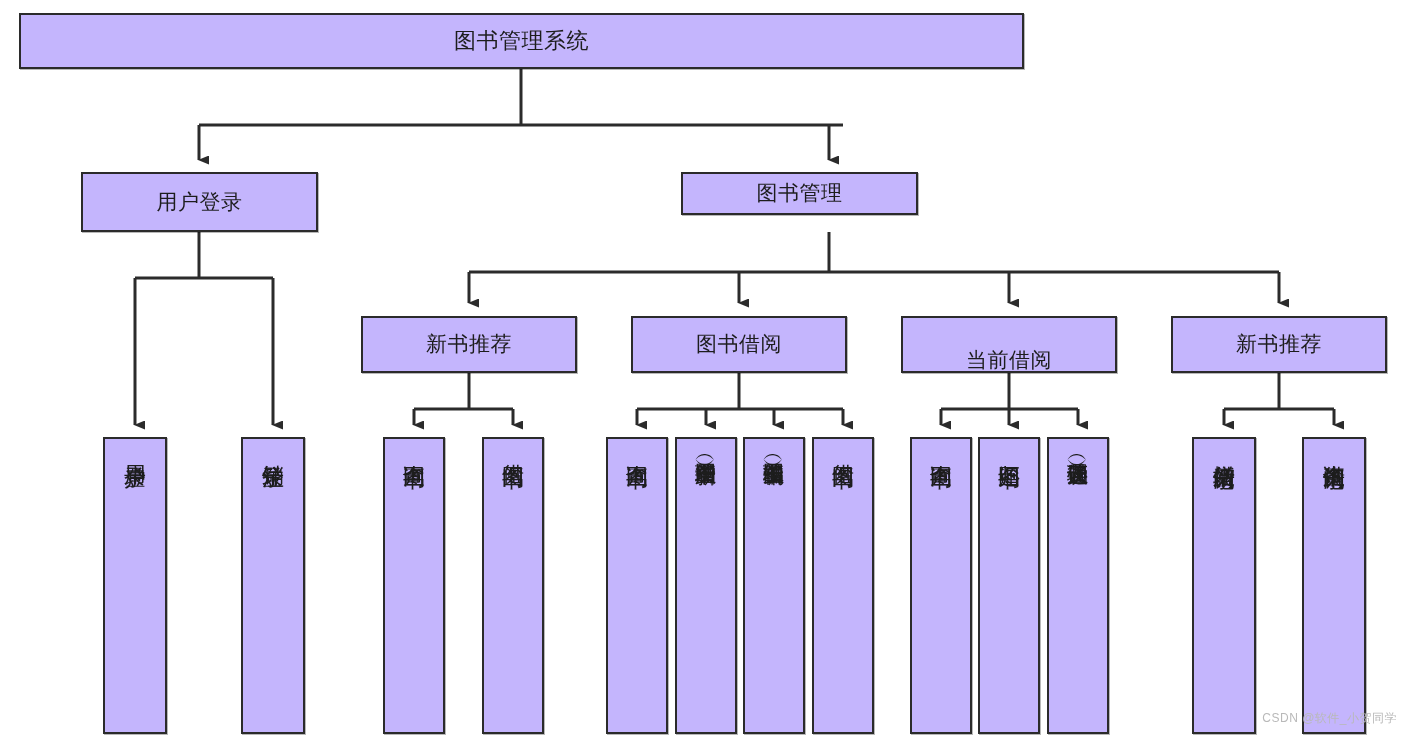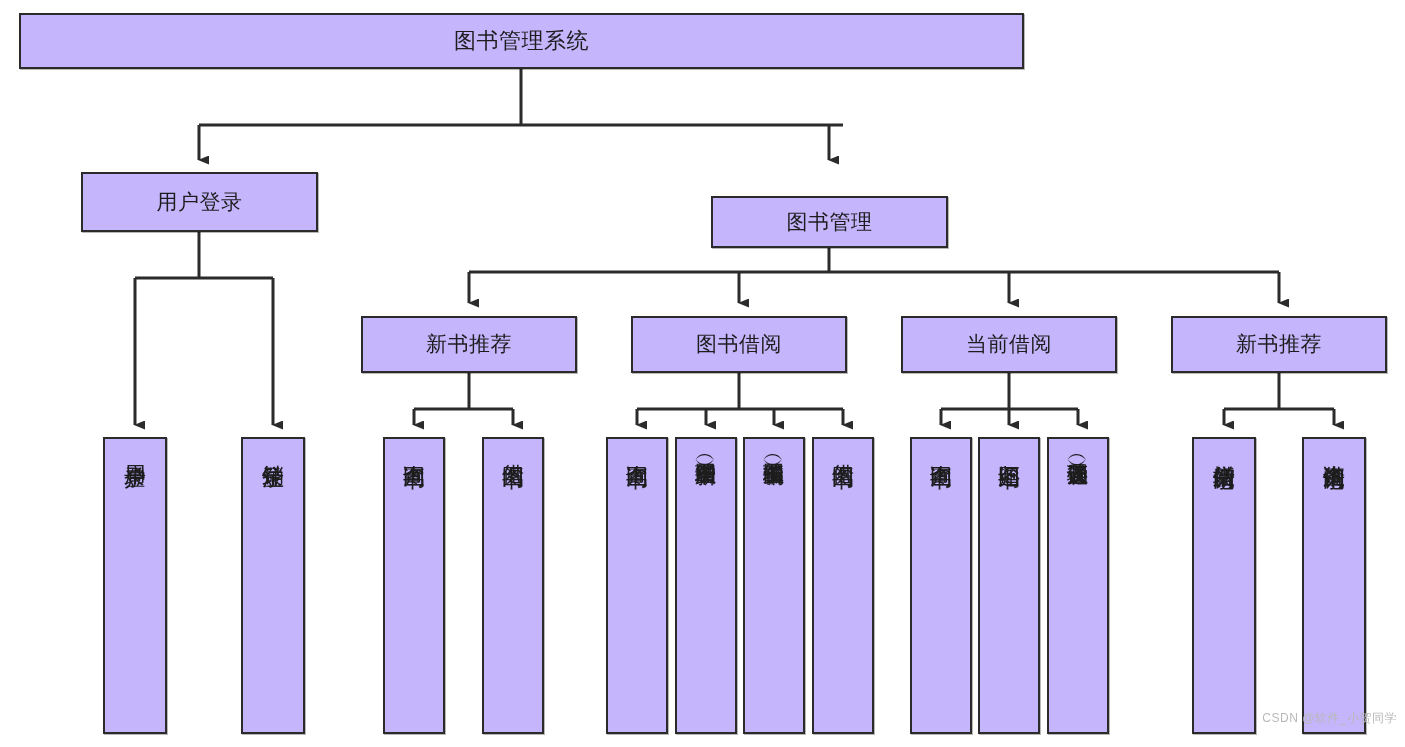--- a/index.html
+++ b/index.html
@@ -138,33 +138,33 @@
   </svg>
 
   <div class="node horiz root" style="left:19px; top:13px; width:1005px; height:56px;">
     <span class="label">图书管理系统</span>
   </div>
 
   <div class="node horiz" style="left:81px; top:172px; width:237px; height:60px;">
     <span class="label">用户登录</span>
   </div>
 
-  <div class="node horiz" style="left:711px; top:172px; width:237px; height:52px;margin-top:24px;">
+  <div class="node horiz" style="left:681px; top:172px; width:237px; height:43px;">
     <span class="label">图书管理</span>
   </div>
 
   <div class="node horiz" style="left:361px; top:316px; width:216px; height:57px;">
     <span class="label">新书推荐</span>
   </div>
 
   <div class="node horiz" style="left:631px; top:316px; width:216px; height:57px;">
     <span class="label">图书借阅</span>
   </div>
 
-  <div class="node horiz" style="left:901px; top:316px; width:216px; height:57px;">
+  <div class="node horiz" style="left:901px; top:316px; width:216px; height:57px;align-items:flex-end;">
     <span class="label">当前借阅</span>
   </div>
 
   <div class="node horiz" style="left:1171px; top:316px; width:216px; height:57px;">
     <span class="label">新书推荐</span>
   </div>
 
   <div class="node vert" style="left:103px; top:437px; width:64px; height:297px;">
     <span class="label">用户登录</span>
   </div>

